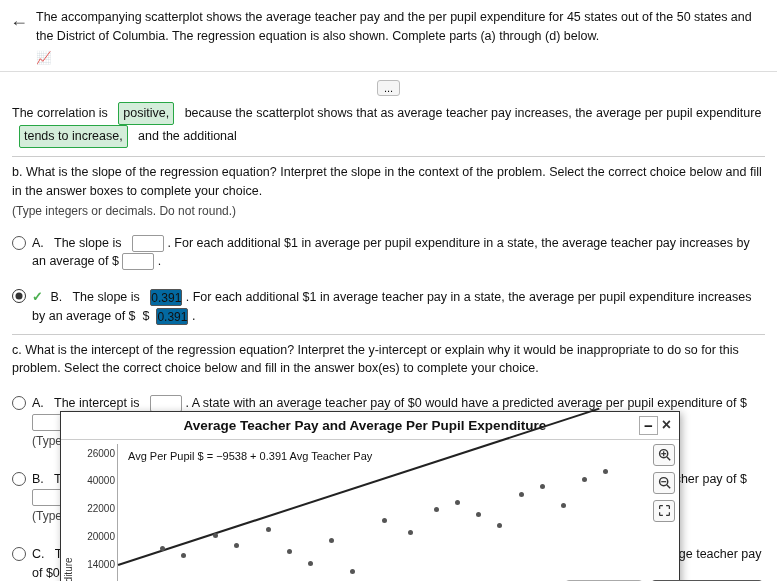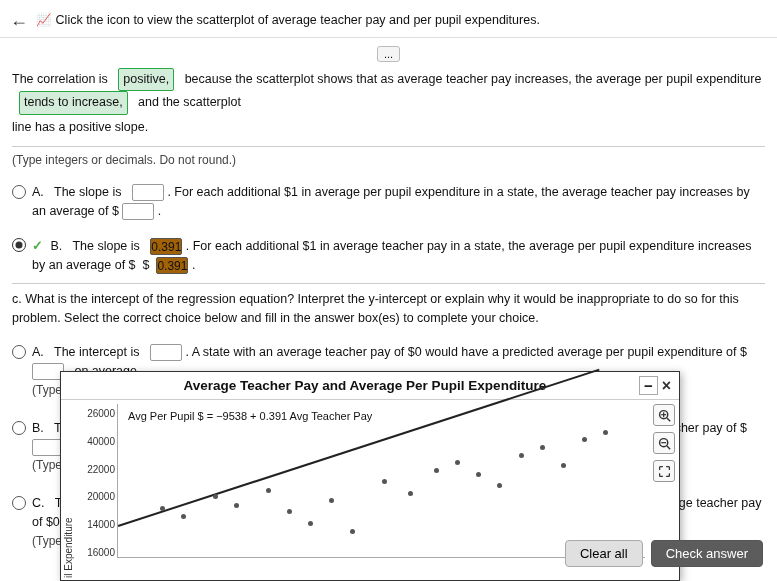--- a/index.html
+++ b/index.html
@@ -143,21 +143,21 @@
       border-radius: 2px;
       width: 32px;
       height: 17px;
       background: #fff;
       vertical-align: middle;
       font-size: 12px;
       text-align: center;
       line-height: 17px;
     }
     .input-box-small.filled {
-      background: #a16207;
+      background: #0369a1;
       border-color: #555;
       font-size: 12px;
     }
     .part-c-label {
       font-size: 12.5px;
       margin-bottom: 9px;
       line-height: 1.5;
     }
     
     .scatter-popup {
@@ -289,51 +289,51 @@
     }
   </style>
 </head>
 <body>
 
 <div class="page-wrapper">
 
   <div class="top-bar">
     <div class="back-arrow">←</div>
     <div>
+      <div class="top-text">The accompanying scatterplot shows the average teacher pay and the per pupil expenditure for 45 states out of the 50 states and the District of Columbia. The regression equation is also shown. Complete parts (a) through (d) below.</div>
       <div class="scatter-link">
         <span class="icon-scatter">📈</span>
-        <span>Click the icon to view the scatterplot of average teacher pay and per pupil expenditures.</span>
       </div>
     </div>
   </div>
 
   <div class="content">
 
     <div class="expand-btn">
       <span>...</span>
     </div>
 
     <div class="question-block">
       <div class="answer-line">
         <span>The correlation is</span>
         <span>&nbsp;</span>
         <span class="highlight-box">positive,</span>
         <span>&nbsp;</span>
         <span>because the scatterplot shows that as average teacher pay increases, the average per pupil expenditure</span>
         <span>&nbsp;</span>
         <span class="highlight-box">tends to increase,</span>
         <span>&nbsp;</span>
-        <span>and the scatterplot</span>
-      </div>
-      <div class="answer-line">line has a positive slope.</div>
+        <span>and the additional</span>
+      </div>
     </div>
 
     <hr class="section-divider">
 
     <div class="question-block">
+      <div class="part-b-label">b. What is the slope of the regression equation? Interpret the slope in the context of the problem. Select the correct choice below and fill in the answer boxes to complete your choice.</div>
       <div class="sub-note">(Type integers or decimals. Do not round.)</div>
 
       <div class="radio-option">
         <div class="radio-circle"></div>
         <div class="option-text">
           <span>A.</span>
           <span>&nbsp;</span>
           <span>The slope is</span>
           <span>&nbsp;</span>
           <span class="input-box-small"></span>

